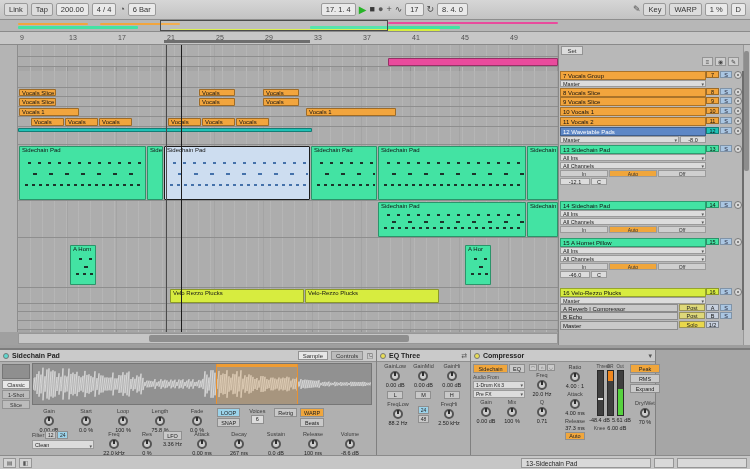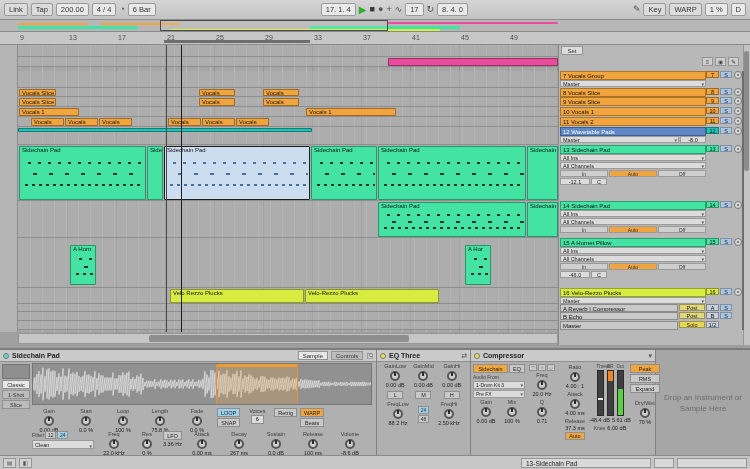--- a/index.html
+++ b/index.html
@@ -695,23 +695,20 @@
         <span class="modebtn">Expand</span>
         <div class="cell" style="width:32px;margin-top:6px;">
           <div class="plabel">Dry/Wet</div>
           <div class="knob"></div>
           <div class="pval">70 %</div>
         </div>
       </div>
     </div>
   </div>
 
-  <div class="dropzone">
-    <span>Drop an Instrument or Sample Here</span>
-  </div>
 </div>
 
 <div id="status">
   <span class="stico">▤</span>
   <span class="stico">◧</span>
   <span class="tsp"></span>
   <span class="stbox" style="width:130px;">13-Sidechain Pad</span>
   <span class="stbox" style="width:20px;"></span>
   <span class="stbox" style="width:70px;"></span>
 </div>

